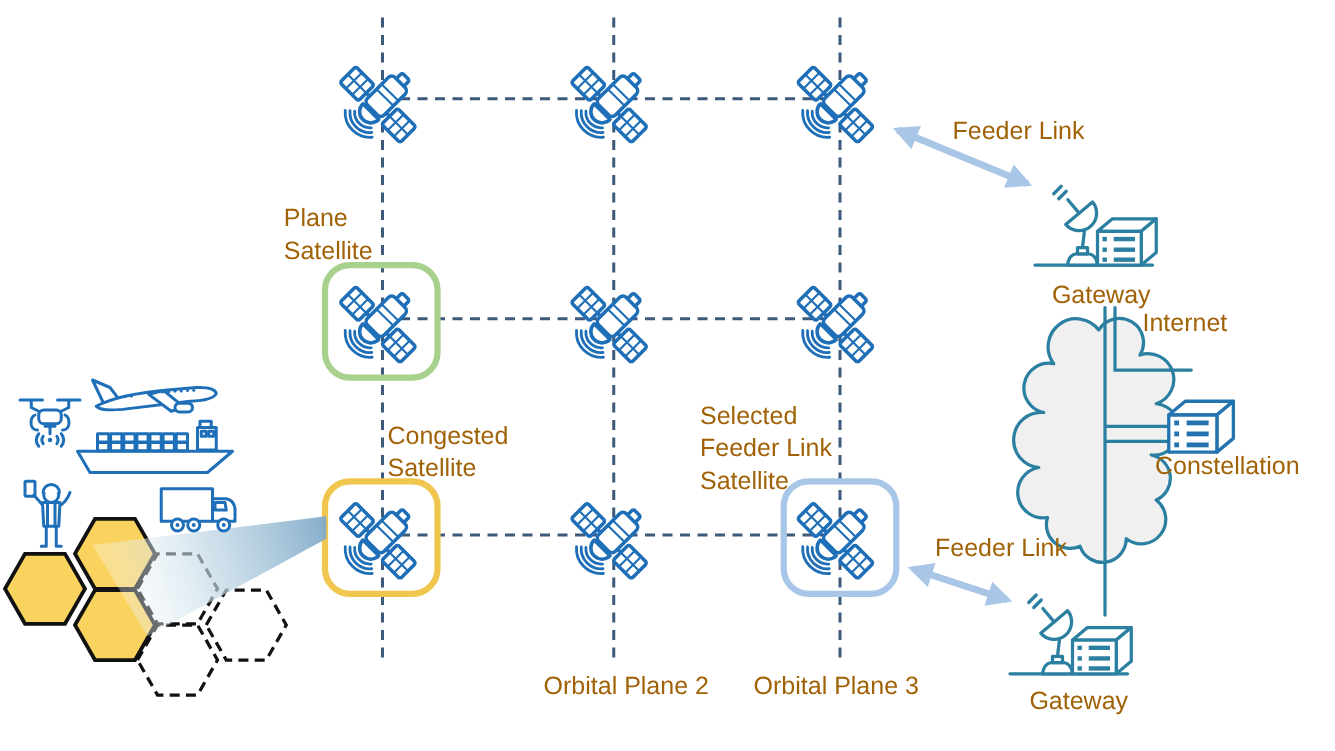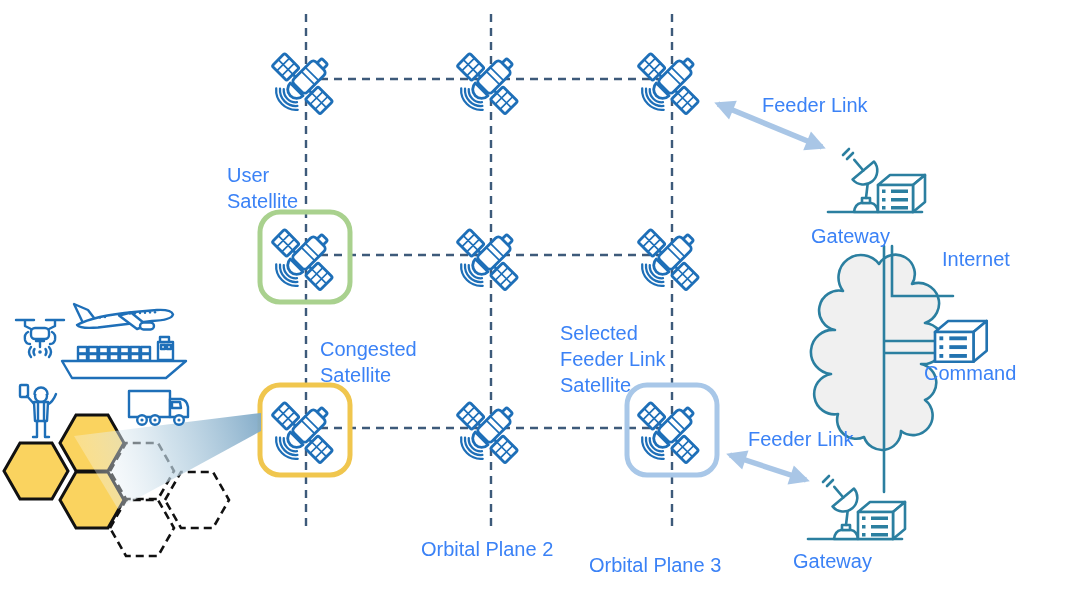--- a/index.html
+++ b/index.html
@@ -2,24 +2,24 @@
 <html><head>
 <meta charset="utf-8">
 <style>
   html,body{margin:0;padding:0;background:#fff;}
   .stage{
     position:relative;width:1068px;height:601px;background:#fff;
     font-family:"Liberation Sans", sans-serif;overflow:hidden;
   }
   .stage svg.layer{position:absolute;left:0;top:0;width:1068px;height:601px;}
   .lbl{
-    position:absolute;color:#3b82f6;font-size:20px;line-height:26px;
+    position:absolute;color:#a16207;font-size:20px;line-height:26px;
     white-space:nowrap;
   }
-  .lbl.center{text-align:left;}
+  .lbl.center{text-align:center;}
 </style>
 </head>
 <body>
 
 <div class="stage">
 
   <svg class="layer" viewBox="0 0 1068 601">
     <defs>
       <marker id="ah" viewBox="0 0 12 12" refX="9" refY="6" markerWidth="4.4" markerHeight="4.4" orient="auto-start-reverse">
         <path d="M1,1 L11,6 L1,11 Z" fill="#A9C6E6"></path>
@@ -210,38 +210,38 @@
     <use href="#gw" x="825" y="145"></use>
     <use href="#gw" x="805" y="472"></use>
 
     <g stroke="#A9C6E6" stroke-width="5.5">
       <line x1="718" y1="104" x2="822" y2="147" marker-start="url(#ah)" marker-end="url(#ah)"></line>
       <line x1="730" y1="455" x2="806" y2="480" marker-start="url(#ah)" marker-end="url(#ah)"></line>
     </g>
   </svg>
 
   <div class="lbl" style="left:227px;top:162px">
-    <div>User</div>
+    <div>Plane</div>
       <div>Satellite</div>
   </div>
-  <div class="lbl" style="left:320px;top:336px">
+  <div class="lbl" style="left:310px;top:336px">
     <div>Congested</div>
       <div>Satellite</div>
   </div>
   <div class="lbl" style="left:560px;top:320px">
     <div>Selected</div>
       <div>Feeder Link</div>
       <div>Satellite</div>
   </div>
   <div class="lbl" style="left:762px;top:92px">Feeder Link</div>
   <div class="lbl" style="left:748px;top:426px">Feeder Link</div>
   <div class="lbl center" style="left:811px;top:223px;width:140px">Gateway</div>
   <div class="lbl center" style="left:793px;top:548px;width:140px">Gateway</div>
-  <div class="lbl" style="left:942px;top:246px">
+  <div class="lbl" style="left:914px;top:246px">
     <div>Internet</div>
   </div>
   <div class="lbl" style="left:924px;top:360px;line-height:27px">
-      <div>Command</div>
+    <div>Constellation</div>
   </div>
   <div class="lbl center" style="left:421px;top:536px;width:160px">Orbital Plane 2</div>
-  <div class="lbl center" style="left:589px;top:552px;width:160px">Orbital Plane 3</div>
+  <div class="lbl center" style="left:589px;top:536px;width:160px">Orbital Plane 3</div>
 
 </div>
 
 </body></html>

